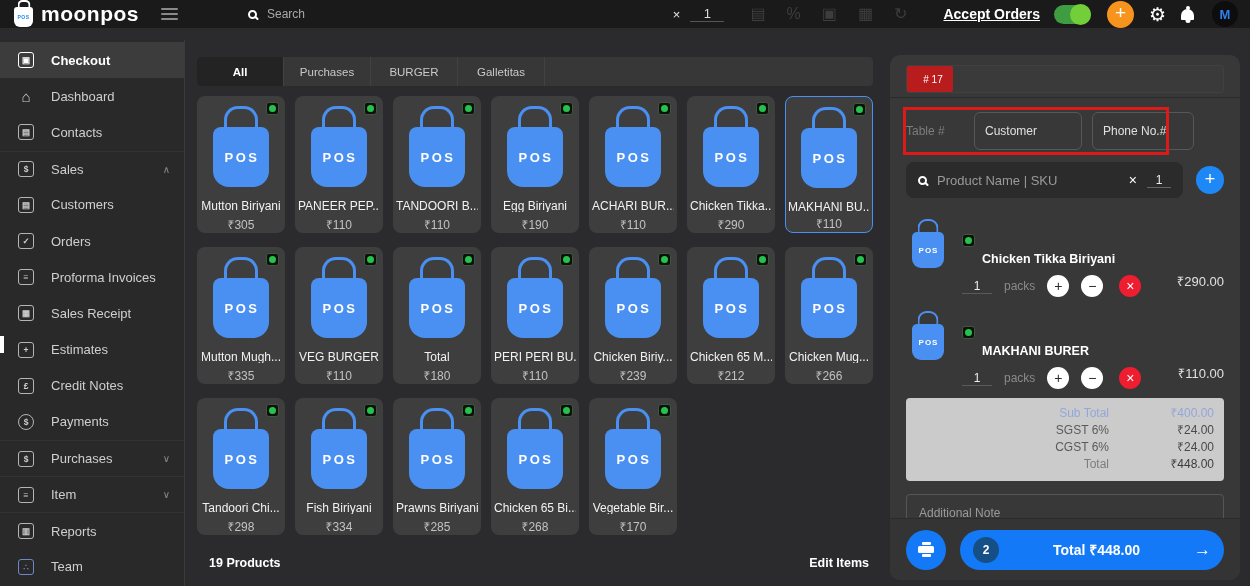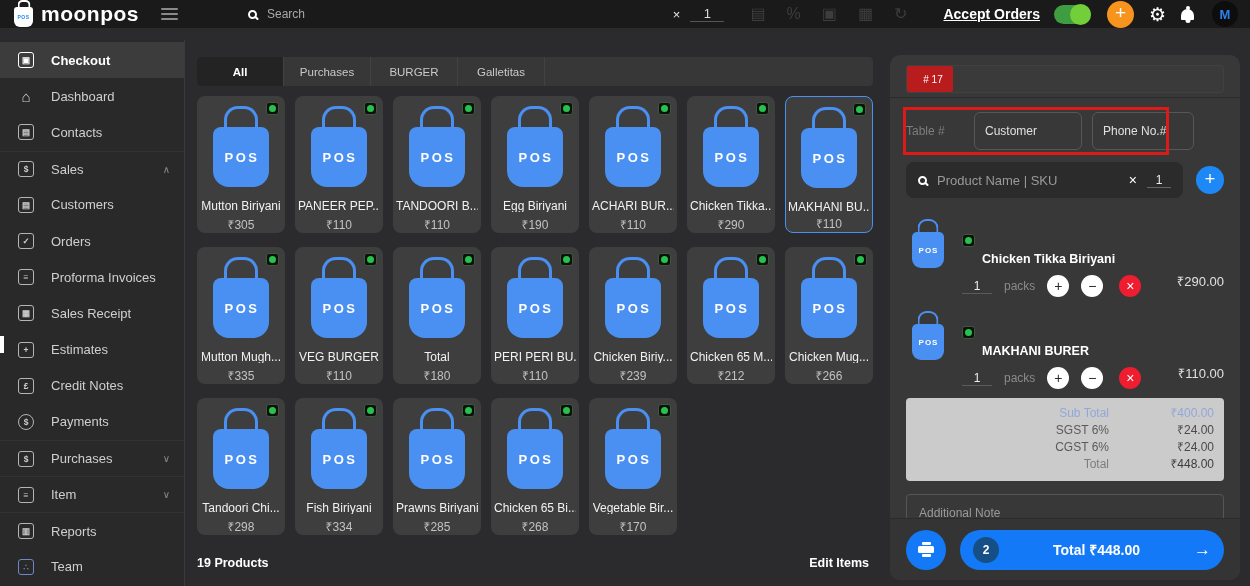--- a/index.html
+++ b/index.html
@@ -76,21 +76,21 @@
     display:flex; align-items:center; justify-content:center; flex:none; }
   .status i { display:block; width:7px; height:7px; border-radius:50%; background:#27c24c; }
   .card .status { position:absolute; top:6px; right:6px; }
   .bag { position:relative; width:56px; height:60px; background:#4a90f2; border-radius:8px 8px 16px 16px;
     margin-top:31px; display:flex; align-items:center; justify-content:center; flex:none; }
   .bag::before { content:""; position:absolute; top:-21px; left:50%; transform:translateX(-50%);
     width:28px; height:24px; border:3px solid #4a90f2; border-bottom:none; border-radius:14px 14px 0 0; }
   .bag span { color:#fff; font-weight:bold; font-size:13px; letter-spacing:2.5px; padding-left:2px; }
   .p-name { margin-top:12px; color:#f2f2f2; font-size:12px; max-width:82px; white-space:nowrap; overflow:hidden; }
   .p-price { margin-top:4px; color:#c2c2c2; font-size:12px; }
-  .main-footer { position:absolute; left:12px; right:16px; bottom:16px; display:flex;
+  .main-footer { position:absolute; left:24px; right:16px; bottom:16px; display:flex;
     justify-content:space-between; color:#fff; font-size:12.5px; font-weight:bold; }
   .edit-items { cursor:pointer; }
 
   
   .panel { position:absolute; left:890px; top:55px; width:350px; height:525px; background:#383838;
     border-radius:10px; }
   .panel-head { height:43px; padding:10px 16px 0; border-bottom:1px solid #2b2b2b; }
   .ticket-bar { height:28px; border:1px solid #414141; border-radius:3px; display:flex; background:#3a3a3a; }
   .ticket { width:46px; background:#b91c1c; color:#fff; font-size:10px; display:flex;
     align-items:center; justify-content:center; border-radius:2px; cursor:pointer;padding-left:6px; }

